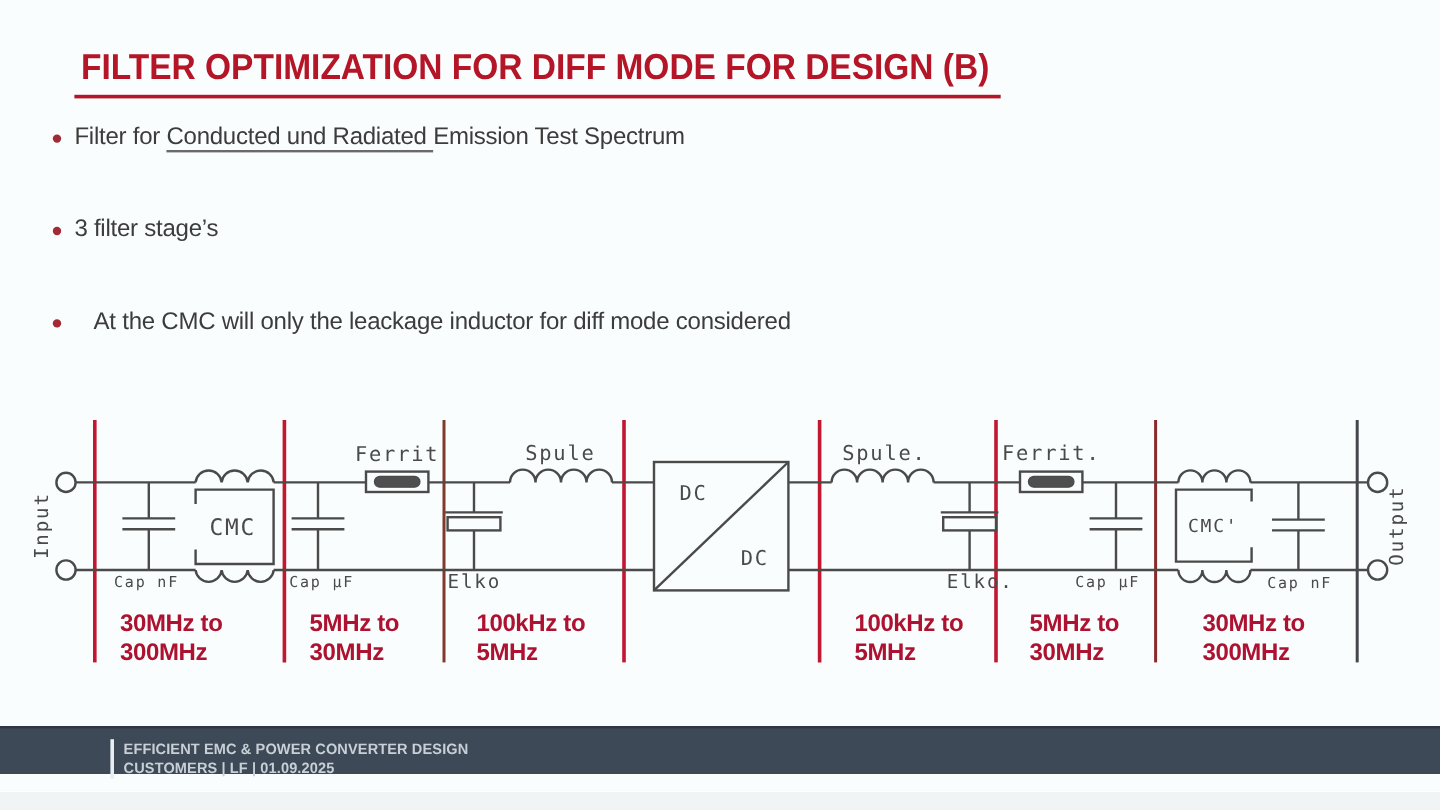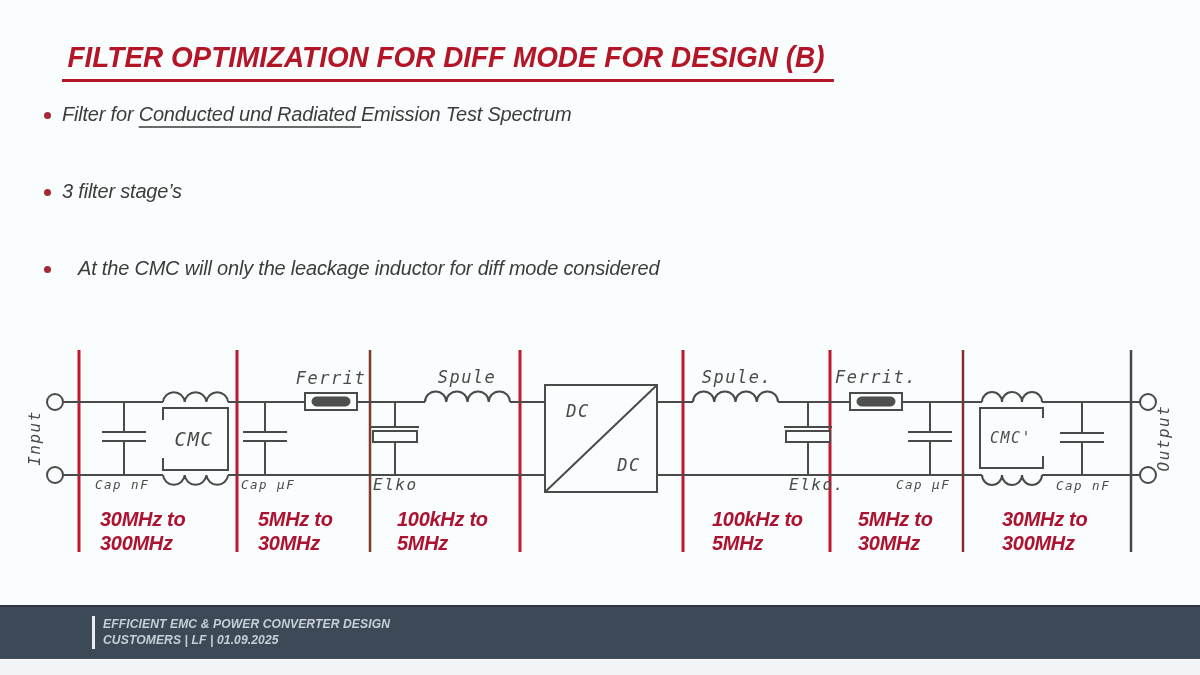--- a/index.html
+++ b/index.html
@@ -2,21 +2,21 @@
 <html><head>
 <meta charset="utf-8">
 <style>
   html,body{margin:0;padding:0;}
   body{
     width:1200px;height:675px;overflow:hidden;
     background:#fafdfd;
     font-family:"Liberation Sans", sans-serif;
     position:relative;
   }
-  #slide{position:absolute;inset:0;font-style:italic;}
+  #slide{position:absolute;inset:0;}
 
   
   .title{
     position:absolute;left:62px;top:40px;
     font-size:30px;font-weight:bold;color:#b41527;
     letter-spacing:0px;white-space:nowrap;
     transform:scaleX(0.93);transform-origin:left top;
     border-bottom:3px solid #b41527;
     padding:0 10px 5px 6px;
   }
@@ -43,21 +43,21 @@
 
   
   svg{position:absolute;left:0;top:0;}
   .wire{stroke:#4a4a4a;stroke-width:2;fill:none;}
   .box{stroke:#4a4a4a;stroke-width:2;fill:#fafdfd;}
   .handtext{font-family:"DejaVu Sans Mono", monospace;fill:#4a4a4a;letter-spacing:1.5px;}
   .freq{font-family:"Liberation Sans", sans-serif;font-weight:bold;font-size:20px;fill:#ad1230;letter-spacing:-0.3px;}
 
   
   .footer{
-    position:absolute;left:0;top:605px;width:1200px;height:54px;
+    position:absolute;left:0;top:605px;width:1200px;height:40px;
     background:#3d4956;border-top:2px solid #2e3742;box-sizing:border-box;
   }
   .footer-inner{
     position:absolute;left:92px;top:9px;display:flex;
   }
   .footer-bar{width:3px;height:33px;background:#e8edf1;margin-right:8px;}
   .footer-lines{
     font-size:12.5px;font-weight:bold;color:#c7cfd7;
     letter-spacing:0.1px;line-height:16px;
     transform:scaleX(0.97);transform-origin:left top;white-space:nowrap;

